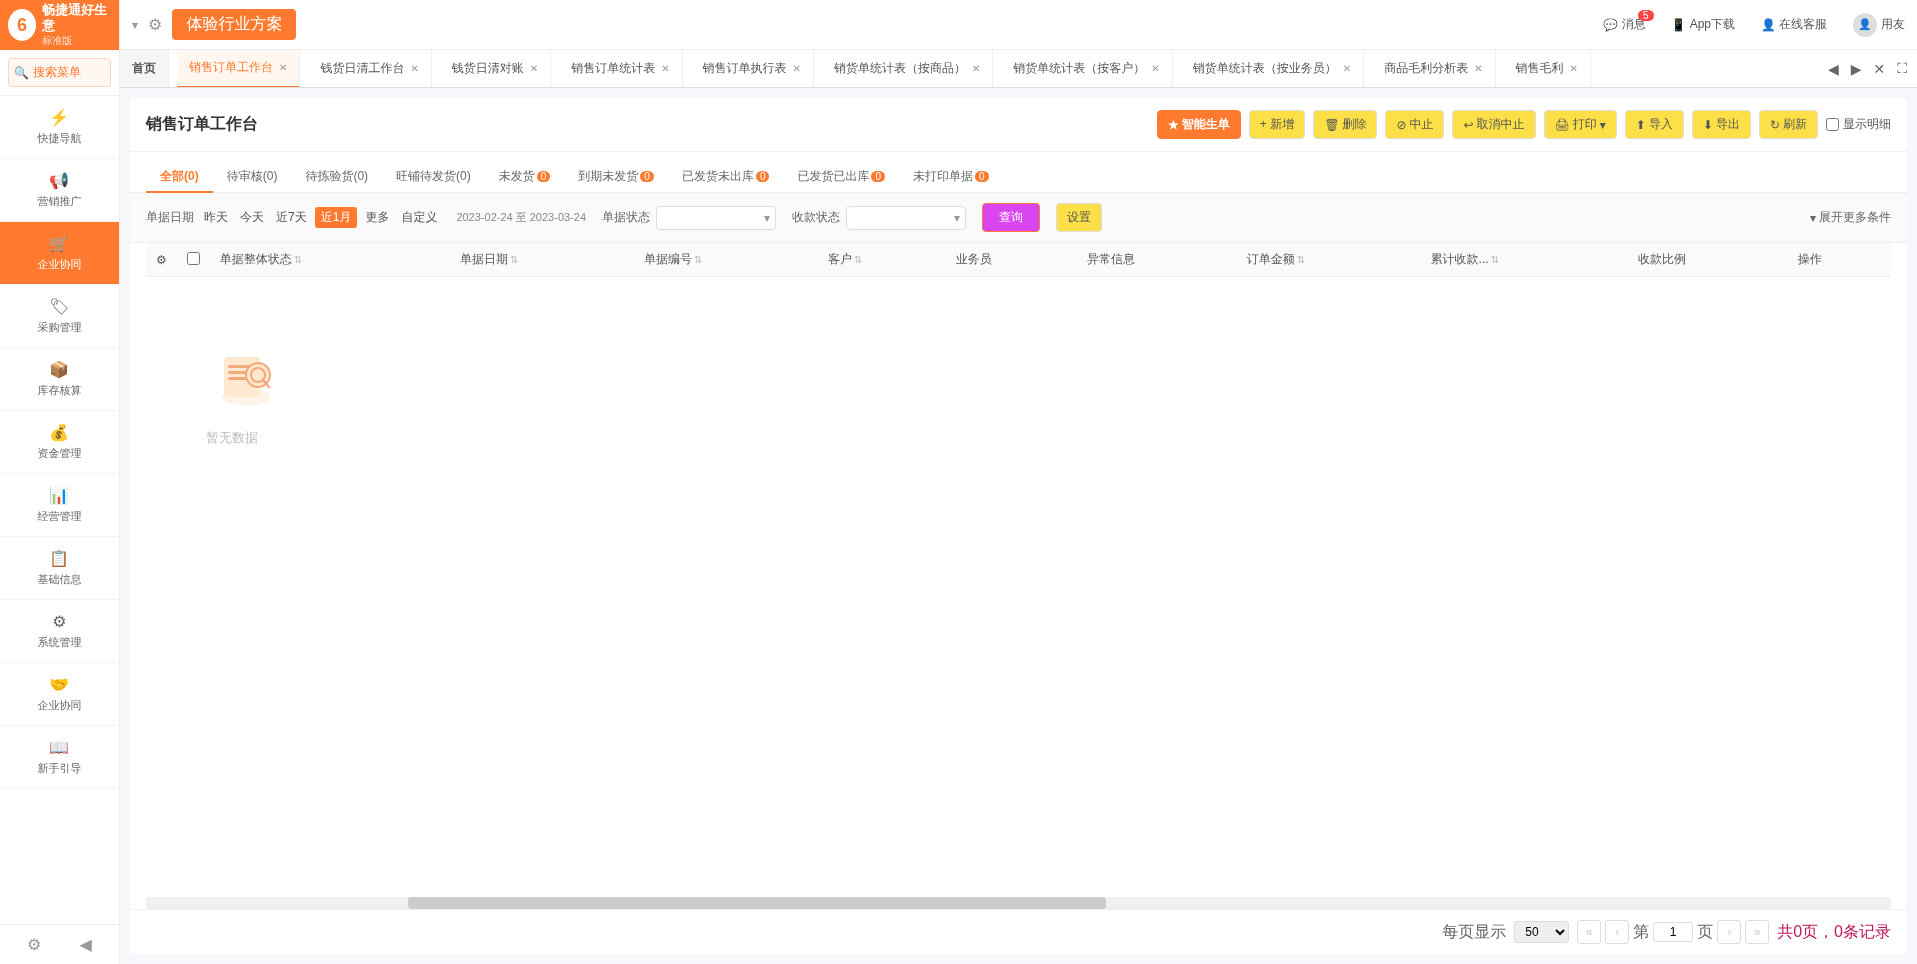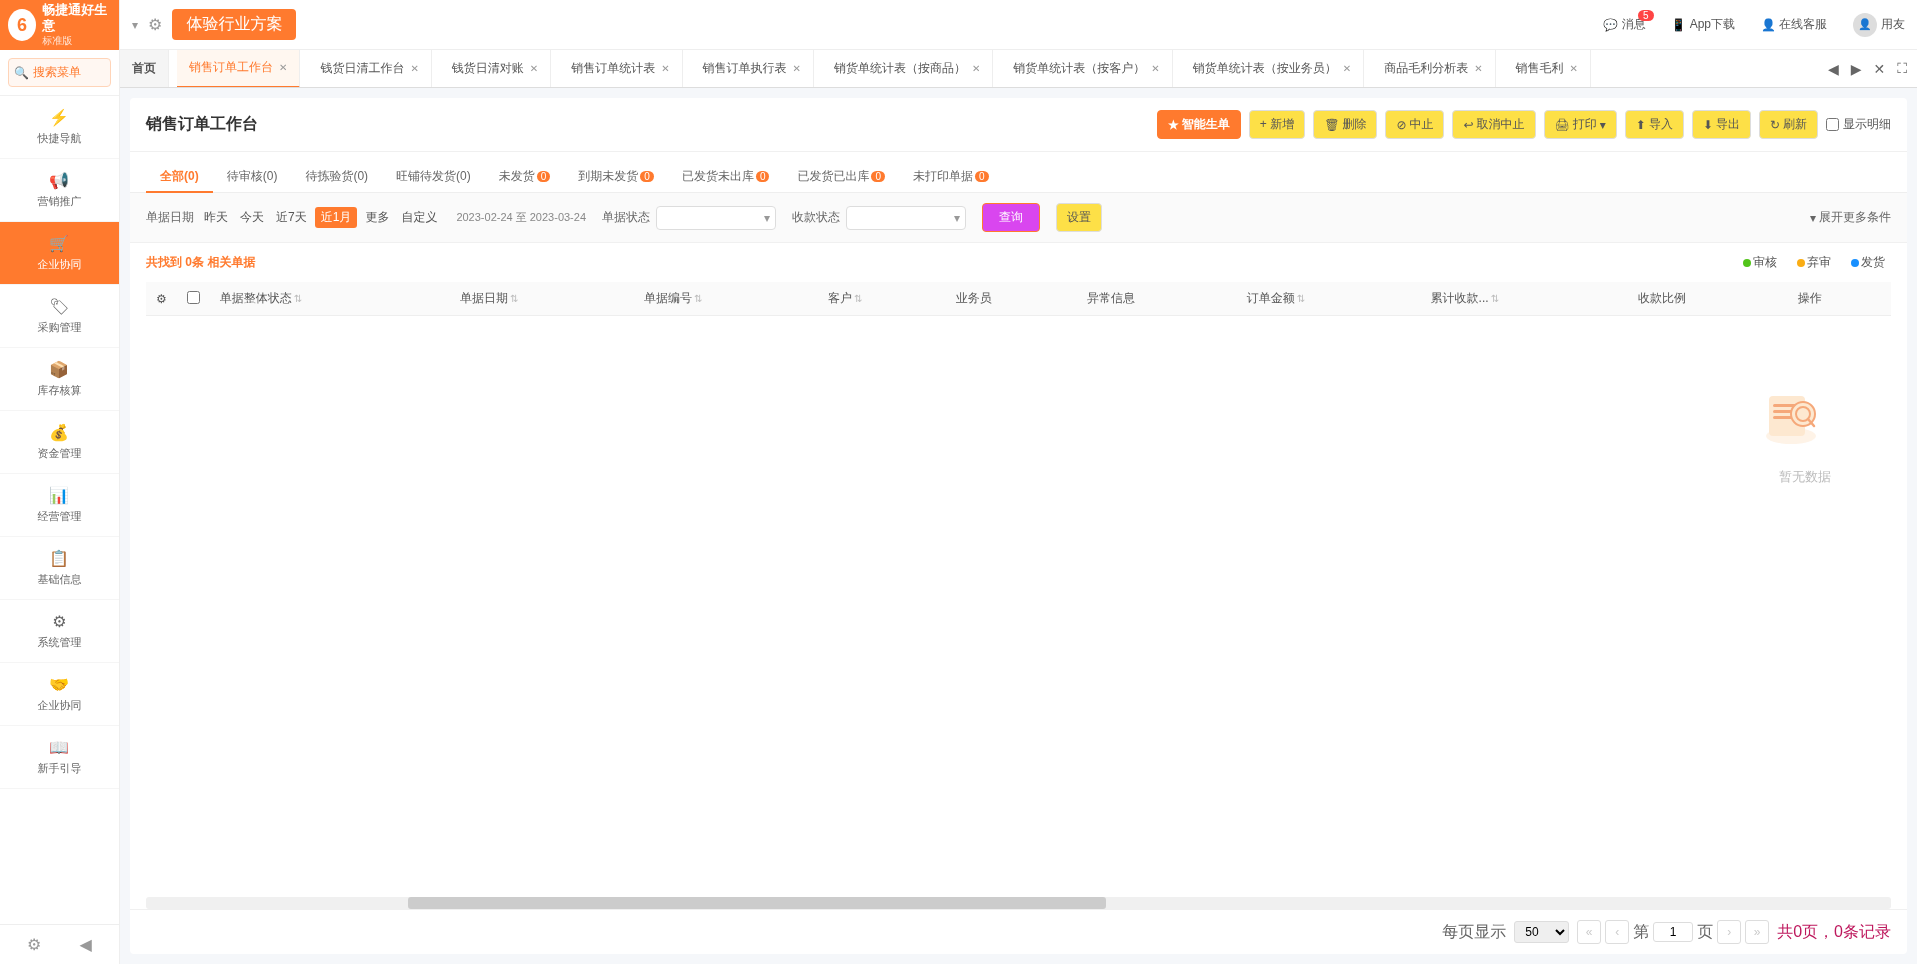--- a/index.html
+++ b/index.html
@@ -83,21 +83,21 @@
 
     
     .table-wrap { flex: 1; overflow: auto; padding: 0 16px; }
     table { width: 100%; border-collapse: collapse; font-size: 12px; }
     th { background: #fafafa; padding: 8px 10px; text-align: left; color: #555; font-weight: normal; border-bottom: 1px solid #eee; white-space: nowrap; }
     th .sort-icon { color: #bbb; margin-left: 2px; font-size: 10px; }
     .th-checkbox { width: 30px; }
     .th-settings { width: 30px; }
 
     
-    .empty-state { display: flex; flex-direction: column; align-items: flex-end; justify-content: center; padding: 60px; color: #ccc; }
+    .empty-state { display: flex; flex-direction: column; align-items: flex-start; justify-content: center; padding: 60px; color: #ccc; }
     .empty-icon { width: 80px; height: 80px; margin-bottom: 12px; }
     .empty-text { font-size: 13px; color: #bbb; }
 
     
     .pagination { padding: 10px 16px; display: flex; align-items: center; justify-content: flex-end; gap: 8px; border-top: 1px solid #f0f0f0; }
     .pagination-label { color: #666; font-size: 16px; }
     .pagination-select { border: 1px solid #ddd; border-radius: 3px; padding: 2px 6px; font-size: 12px; }
     .pagination-btns { display: flex; gap: 4px; align-items: center; }
     .page-btn { width: 24px; height: 24px; border: 1px solid #ddd; background: #fff; border-radius: 3px; cursor: pointer; display: flex; align-items: center; justify-content: center; font-size: 12px; color: #555; }
     .page-btn.disabled { color: #ccc; cursor: not-allowed; }
@@ -368,41 +368,20 @@
           </div>
           <button class="btn btn-primary" style="padding:5px 16px;">查询</button>
           <button class="btn">设置</button>
           <div class="expand-btn">
             <span>▾</span>
             <span>展开更多条件</span>
           </div>
         </div>
       </div>
 
-      <div class="table-toolbar">
-        <div class="table-info">
-          <span>共找到</span>
-          <span>0条</span>
-          <span>相关单据</span>
-        </div>
-        <div class="table-actions">
-          <div class="action-btn">
-            <span class="action-btn-dot" style="background:#52c41a;"></span>
-            <span>审核</span>
-          </div>
-          <div class="action-btn">
-            <span class="action-btn-dot" style="background:#faad14;"></span>
-            <span>弃审</span>
-          </div>
-          <div class="action-btn">
-            <span class="action-btn-dot" style="background:#1890ff;"></span>
-            <span>发货</span>
-          </div>
-        </div>
-      </div>
 
       <div class="table-wrap">
         <table>
           <thead>
             <tr>
               <th class="th-settings">⚙</th>
               <th class="th-checkbox"><input type="checkbox" style=""></th>
               <th><span>单据整体状态</span><span class="sort-icon">⇅</span></th>
               <th><span>单据日期</span><span class="sort-icon">⇅</span></th>
               <th><span>单据编号</span><span class="sort-icon">⇅</span></th>

